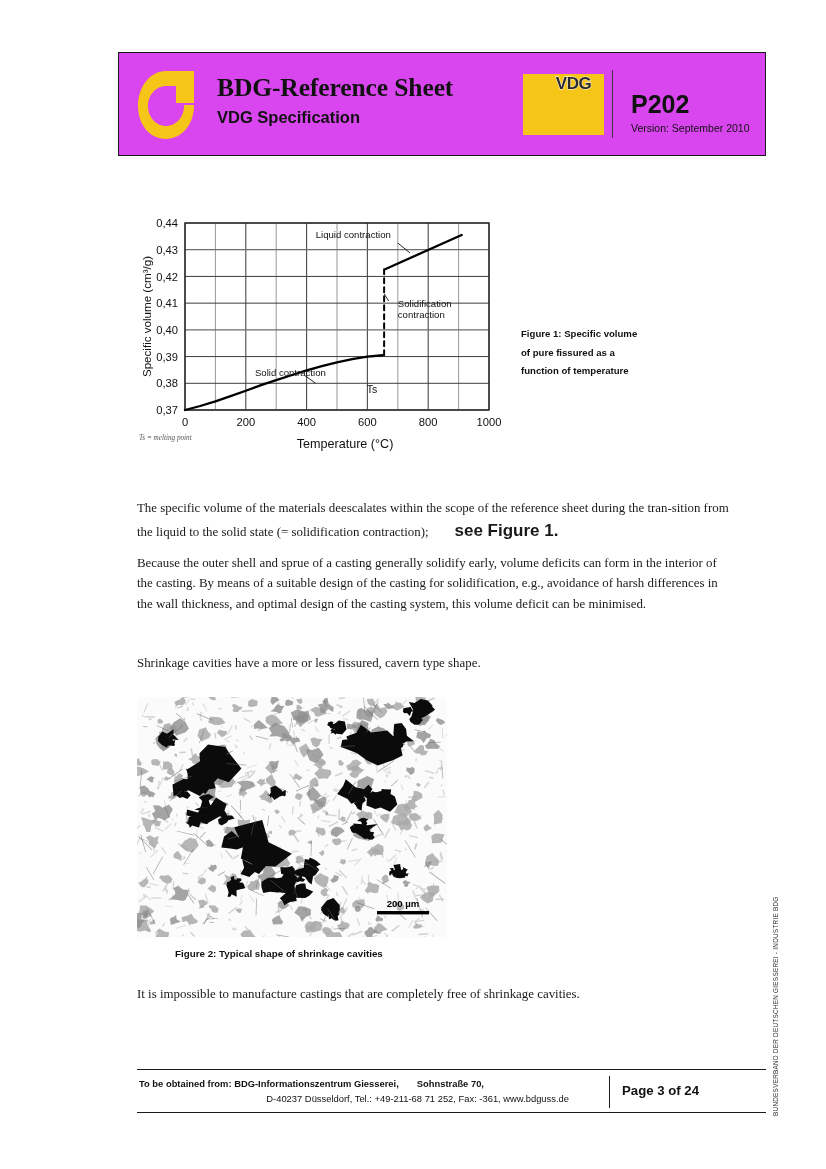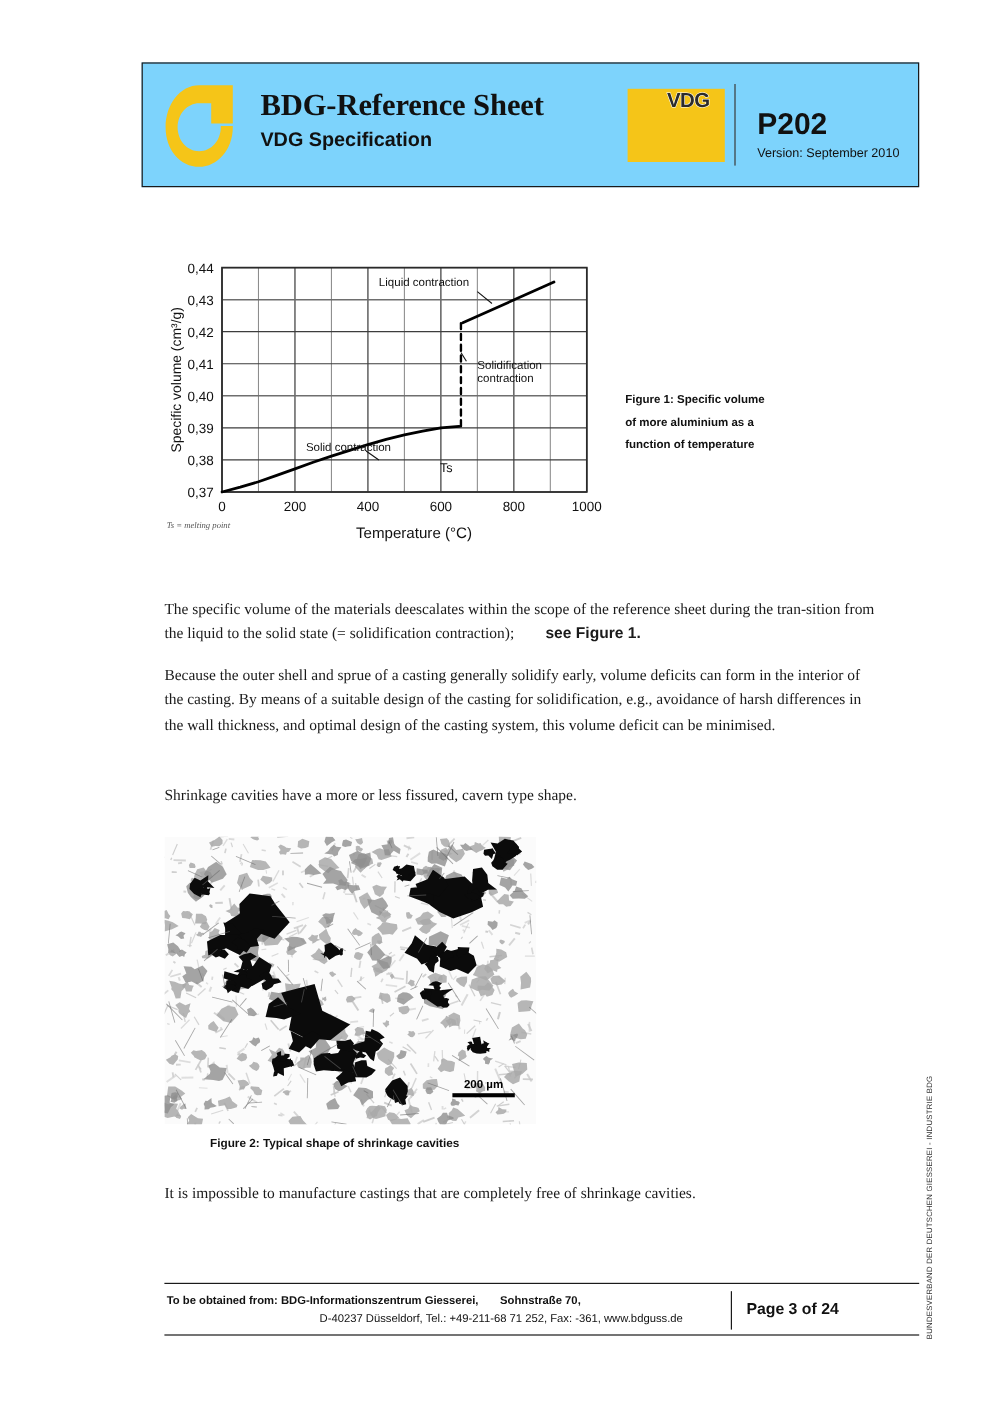--- a/index.html
+++ b/index.html
@@ -17,21 +17,21 @@
   }
 
   
   .header-box {
     position: absolute;
     left: 118px;
     top: 52px;
     width: 648px;
     height: 104px;
     border: 1.5px solid #1a1a1a;
-    background: #7dd3fc;
+    background: #d946ef;
     box-sizing: border-box;
   }
   .header-inner {
     position: relative;
     width: 100%;
     height: 100%;
   }
   .bdg-logo {
     position: absolute;
     left: 17px;
@@ -137,21 +137,21 @@
   .para {
     position: absolute;
     font-family: "Liberation Serif", serif;
     font-size: 12.9px;
     line-height: 1.58;
     color: #1a1a1a;
     text-align: left;
   }
   .para b {
     font-family: "Liberation Sans", sans-serif;
-    font-size: 13px;
+    font-size: 17px;
     font-weight: 700;
   }
   #para1 { left: 137px; top: 498px; width: 600px; }
   #para2 { left: 137px; top: 553px; width: 590px; }
   #para3 { left: 137px; top: 653px; width: 560px; }
   #para4 { left: 137px; top: 984px; width: 600px; }
 
   .spacer-gap { display: inline-block; width: 26px; }
 
   
@@ -332,21 +332,21 @@
       <text x="234.96" y="187.9642857142857" text-anchor="middle" font-family="&quot;Liberation Sans&quot;, sans-serif" font-size="10.5" fill="#111">Ts</text>
       <line x1="260.79999999999995" y1="38.035714285714306" x2="272.96000000000004" y2="47.91999999999996" stroke="#111" stroke-width="0.9"></line>
       <line x1="251.68" y1="96.00571428571429" x2="247.12" y2="88.7928571428572" stroke="#111" stroke-width="0.9"></line>
       <line x1="168.08" y1="170.80571428571434" x2="178.72" y2="178.28571428571428" stroke="#111" stroke-width="0.9"></line>
       <text x="2" y="235" text-anchor="start" font-family="&quot;Liberation Serif&quot;, serif" font-size="7.2" font-style="italic" fill="#555">Ts = melting point</text>
     </svg>
 </div>
 
 <div class="fig1-caption">
   <div>Figure 1: Specific volume</div>
-  <div>of more aluminium as a</div>
+  <div>of pure fissured as a</div>
   <div>function of temperature</div>
 </div>
 
 <div class="para" id="para1">
   <span>The specific volume of the materials deescalates within the scope of the reference sheet during the tran-sition from the liquid to the solid state (= solidification contraction);</span><span class="spacer-gap"></span><b>see Figure 1.</b>
 </div>
 
 <div class="para" id="para2">Because the outer shell and sprue of a casting generally solidify early, volume deficits can form in the interior of the casting. By means of a suitable design of the casting for solidification, e.g., avoidance of harsh differences in the wall thickness, and optimal design of the casting system, this volume deficit can be minimised.</div>
 
 <div class="para" id="para3">Shrinkage cavities have a more or less fissured, cavern type shape.</div>

